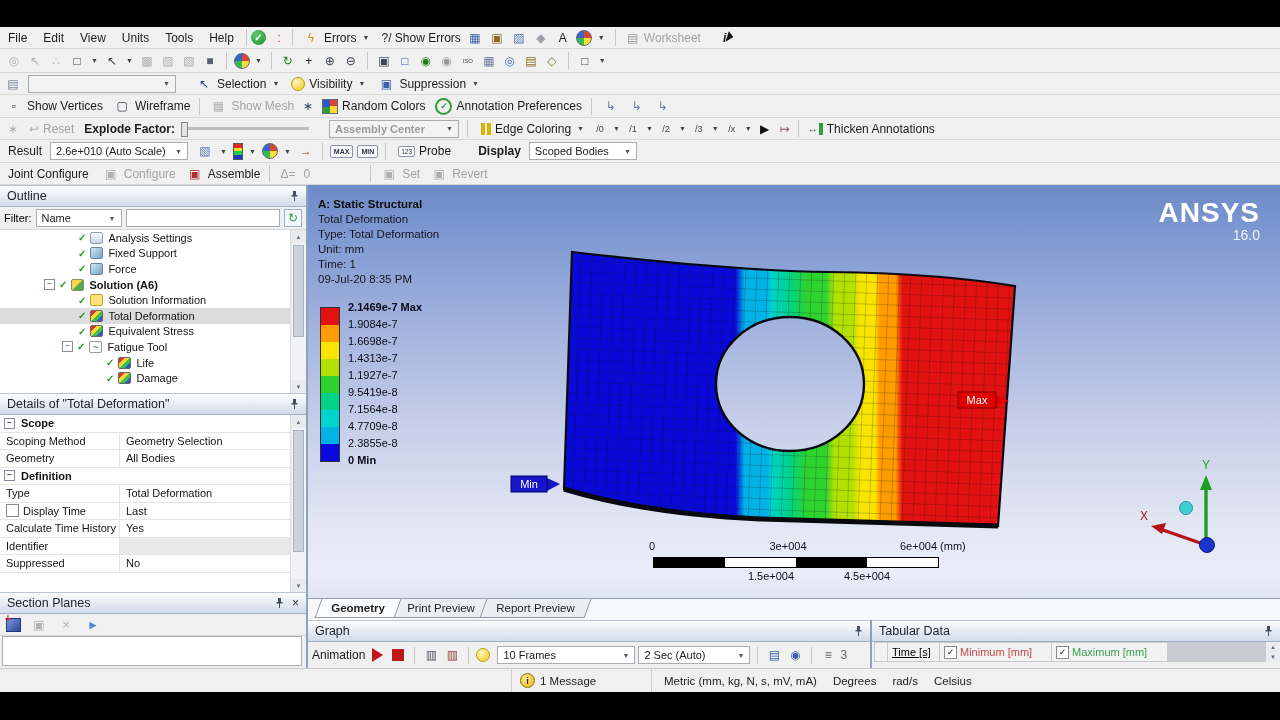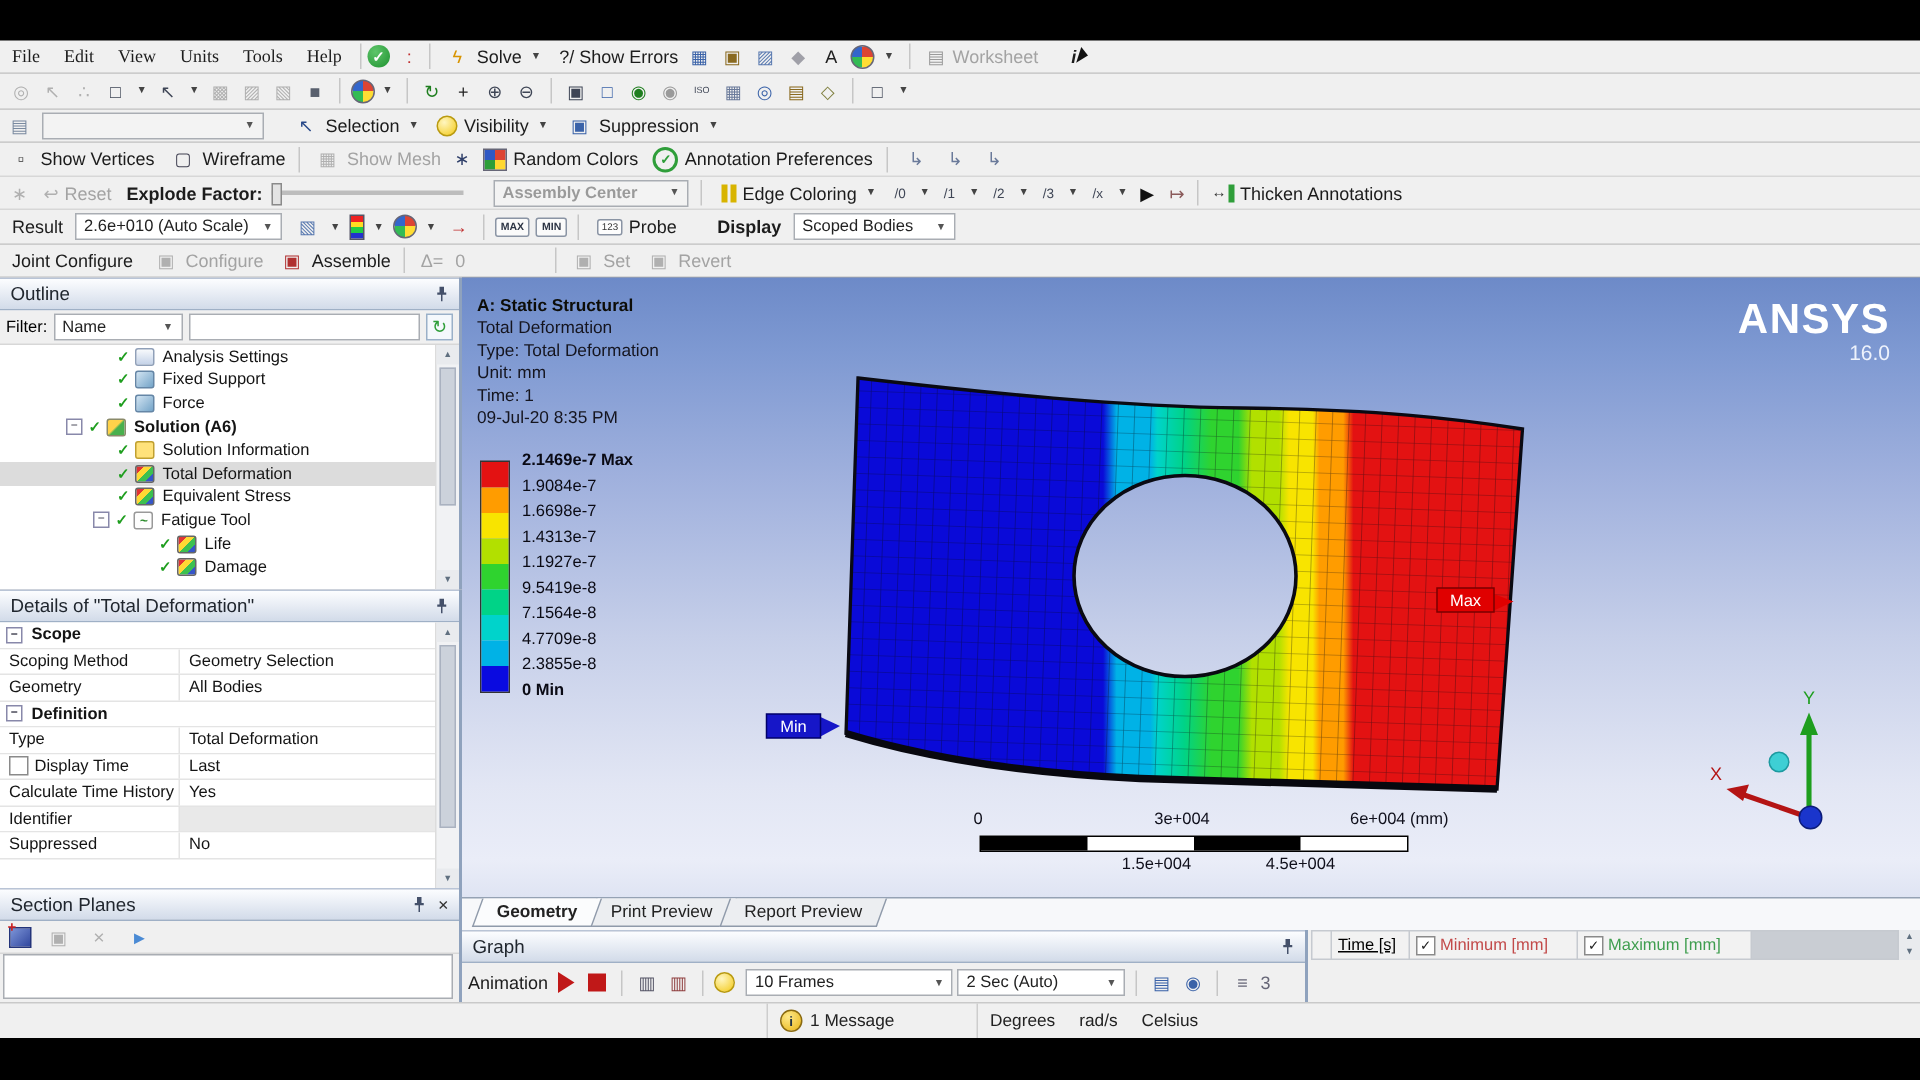--- a/index.html
+++ b/index.html
@@ -128,37 +128,37 @@
     box-sizing:border-box;gap:5px;white-space:nowrap;}
   .letterbox{position:absolute;left:0;width:1280px;background:#000;}
 </style>
 </head>
 <body>
 
 <div class="letterbox" style="top:0;height:27px;"></div>
 <div class="letterbox" style="top:692px;height:28px;"></div>
 
 <div class="bar" style="top:27px;height:22px;">
-  <div id="menu-items" style="display:flex;align-items:flex-start;font-family:Liberation Serif, serif;">
+  <div id="menu-items" style="display:flex;align-items:flex-start;">
       <span class="menu-item">File</span>
       <span class="menu-item">Edit</span>
       <span class="menu-item">View</span>
       <span class="menu-item">Units</span>
       <span class="menu-item">Tools</span>
       <span class="menu-item">Help</span>
     </div>
   <span class="sep"></span>
   <span style="display:flex;align-items:center;gap:4px;">
       <span class="okcircle">✓</span>
       <span class="ico" style="color: rgb(192, 48, 48);">:</span>
     </span>
   <span class="sep"></span>
   <span class="tbtn">
     <span class="ico" id="solve-ico" style="color: rgb(216, 148, 0);">ϟ</span>
-    <span class="lbl">Solve</span>
+    <span class="lbl">Errors</span>
     <span class="dda">▼</span>
   </span>
   <span class="tbtn">
     <span class="lbl">?/ Show Errors</span>
   </span>
   <span style="display:flex;align-items:center;gap:4px;">
       <span class="ico" style="color: rgb(58, 98, 168);">▦</span>
       <span class="ico" style="color: rgb(138, 106, 32);">▣</span>
       <span class="ico" style="color: rgb(90, 122, 176);">▨</span>
       <span class="ico" style="color: rgb(160, 160, 168);">◆</span>
@@ -683,20 +683,27 @@
         <span class="ico" style="color: rgb(58, 98, 168);">▤</span>
         <span class="ico" style="color: rgb(58, 98, 168);">◉</span>
         <span class="sep"></span>
         <span class="ico" style="color: rgb(102, 102, 119);">≡</span>
       </span>
     <span class="lbl" style="color:#667;">3</span>
   </div>
 </div>
 
 <div id="tabular-panel">
+  <div class="phead">
+    <span>Tabular Data</span>
+    <span class="sp"></span>
+    <svg class="pin" width="9" height="10" viewBox="0 0 9 10">
+        <path d="M3 0h3v4h1.5v1.5H5V10H4V5.5H1.5V4H3z" fill="#44506a"></path>
+      </svg>
+  </div>
   <div style="display:flex;align-items:flex-start;padding-left:2px;">
     <span class="tcell" style="width:14px;border-left:1px solid #c6cad0;"></span>
     <span class="tcell" style="width:52px;text-decoration:underline;">
       <span>Time [s]</span>
       </span>
     <span class="tcell" style="width:112px;">
       <span class="cb">✓</span>
       <span id="min-col-label" style="color: rgb(194, 74, 74);">Minimum [mm]</span>
       </span>
     <span class="tcell" style="width:116px;">
@@ -710,20 +717,23 @@
     </span>
   </div>
 </div>
 
 <div id="statusbar">
   <span class="sseg" style="width:512px;"></span>
   <span class="sseg" style="width:140px;">
     <span class="msgicon">i</span>
     <span>1 Message</span>
   </span>
+  <span class="sseg" style="border-right:none;padding-left:12px;">
+    <span>Metric (mm, kg, N, s, mV, mA)</span>
+  </span>
   <span class="sseg" style="border-right:none;">
     <span>Degrees</span>
   </span>
   <span class="sseg" style="border-right:none;">
     <span>rad/s</span>
   </span>
   <span class="sseg" style="border-right:none;">
     <span>Celsius</span>
   </span>
 </div>

